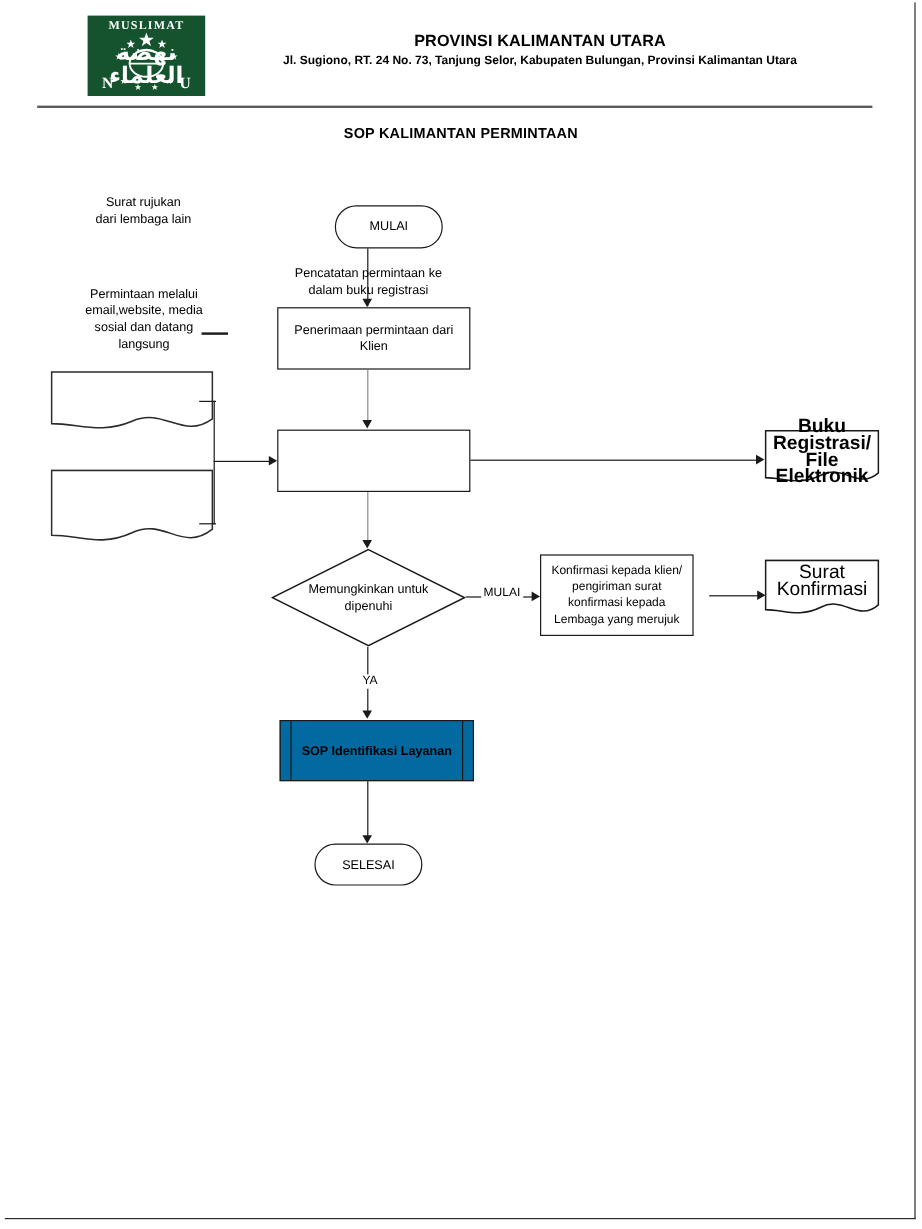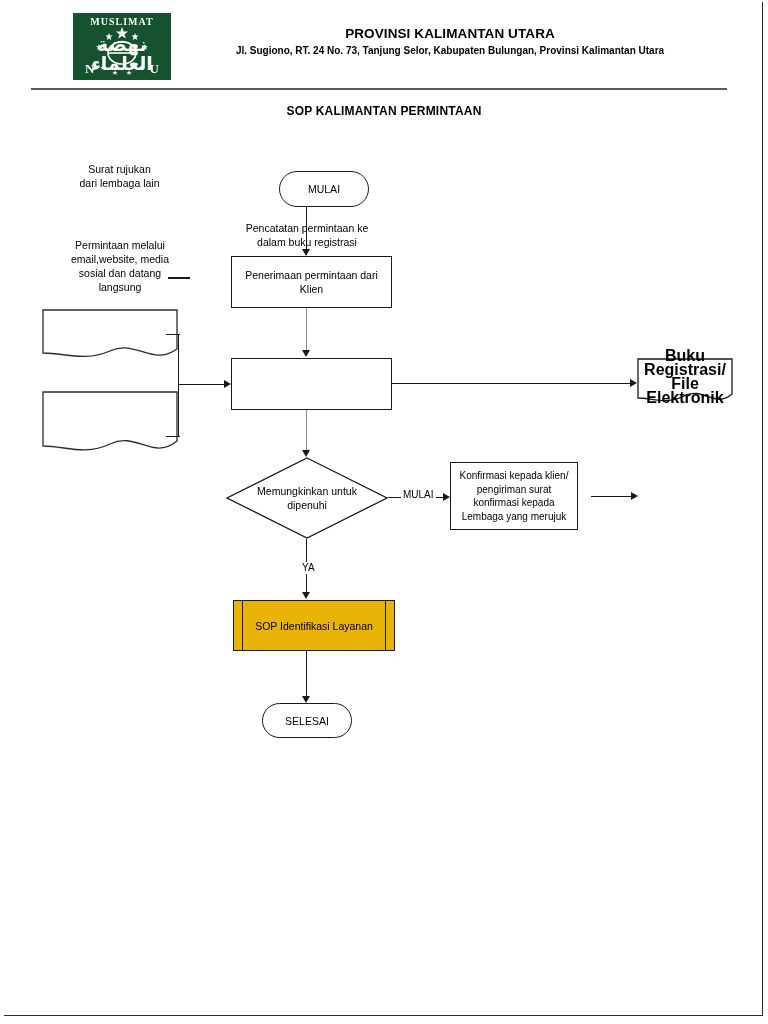--- a/index.html
+++ b/index.html
@@ -131,21 +131,22 @@
     background: #ffffff;
     padding: 2px 6px;
   }
   .term {
     border: 1.3px solid #1a1a1a;
     border-radius: 40px;
     background: #ffffff;
   }
   .predef {
     border: 1.3px solid #1a1a1a;
-    background: #eab308;
+    background: #0369a1;
+    font-weight: bold;
   }
   .predef::before, .predef::after {
     content: "";
     position: absolute;
     top: 0;
     bottom: 0;
     width: 0;
     border-left: 1.3px solid #1a1a1a;
   }
   .predef::before { left: 8px; }
@@ -338,20 +339,26 @@
   <div class="label-small" style="left:401px; top:489px; background:#ffffff; padding:0 2px;">MULAI</div>
   <div class="arrow-right" style="left:443px; top:493px;"></div>
 
   <div class="node proc" style="left:450px; top:462px; width:128px; height:68px; font-size:10px; line-height:13.5px;">
     <span>Konfirmasi kepada klien/<br>pengiriman surat<br>konfirmasi kepada<br>Lembaga yang merujuk</span>
   </div>
 
   <div class="conn h" style="left:591px; top:496px; width:42px;"></div>
   <div class="arrow-right" style="left:631px; top:492px;"></div>
 
+  <div class="docshape" style="left:637px; top:466px; width:96px; height:52px;">
+    <svg width="96" height="52" viewBox="0 0 96 52" preserveAspectRatio="none">
+      <path d="M1,1 H95 V38 C78,53 66,30 47,40 C29,49 16,42 1,42 Z" fill="#ffffff" stroke="#1a1a1a" stroke-width="1.3"></path>
+    </svg>
+    <div class="doctext">Surat<br>Konfirmasi</div>
+  </div>
 
   <div class="conn v" style="left:306px; top:539px; height:57px;"></div>
   <div class="label-small" style="left:299px; top:562px; background:#ffffff; padding:0 3px;">YA</div>
   <div class="arrow-down" style="left:302px; top:592px;"></div>
 
   <div class="node predef" style="left:233px; top:600px; width:162px; height:51px;">
     <span>SOP Identifikasi Layanan</span>
   </div>
 
   <div class="conn v" style="left:306px; top:651px; height:50px;"></div>

